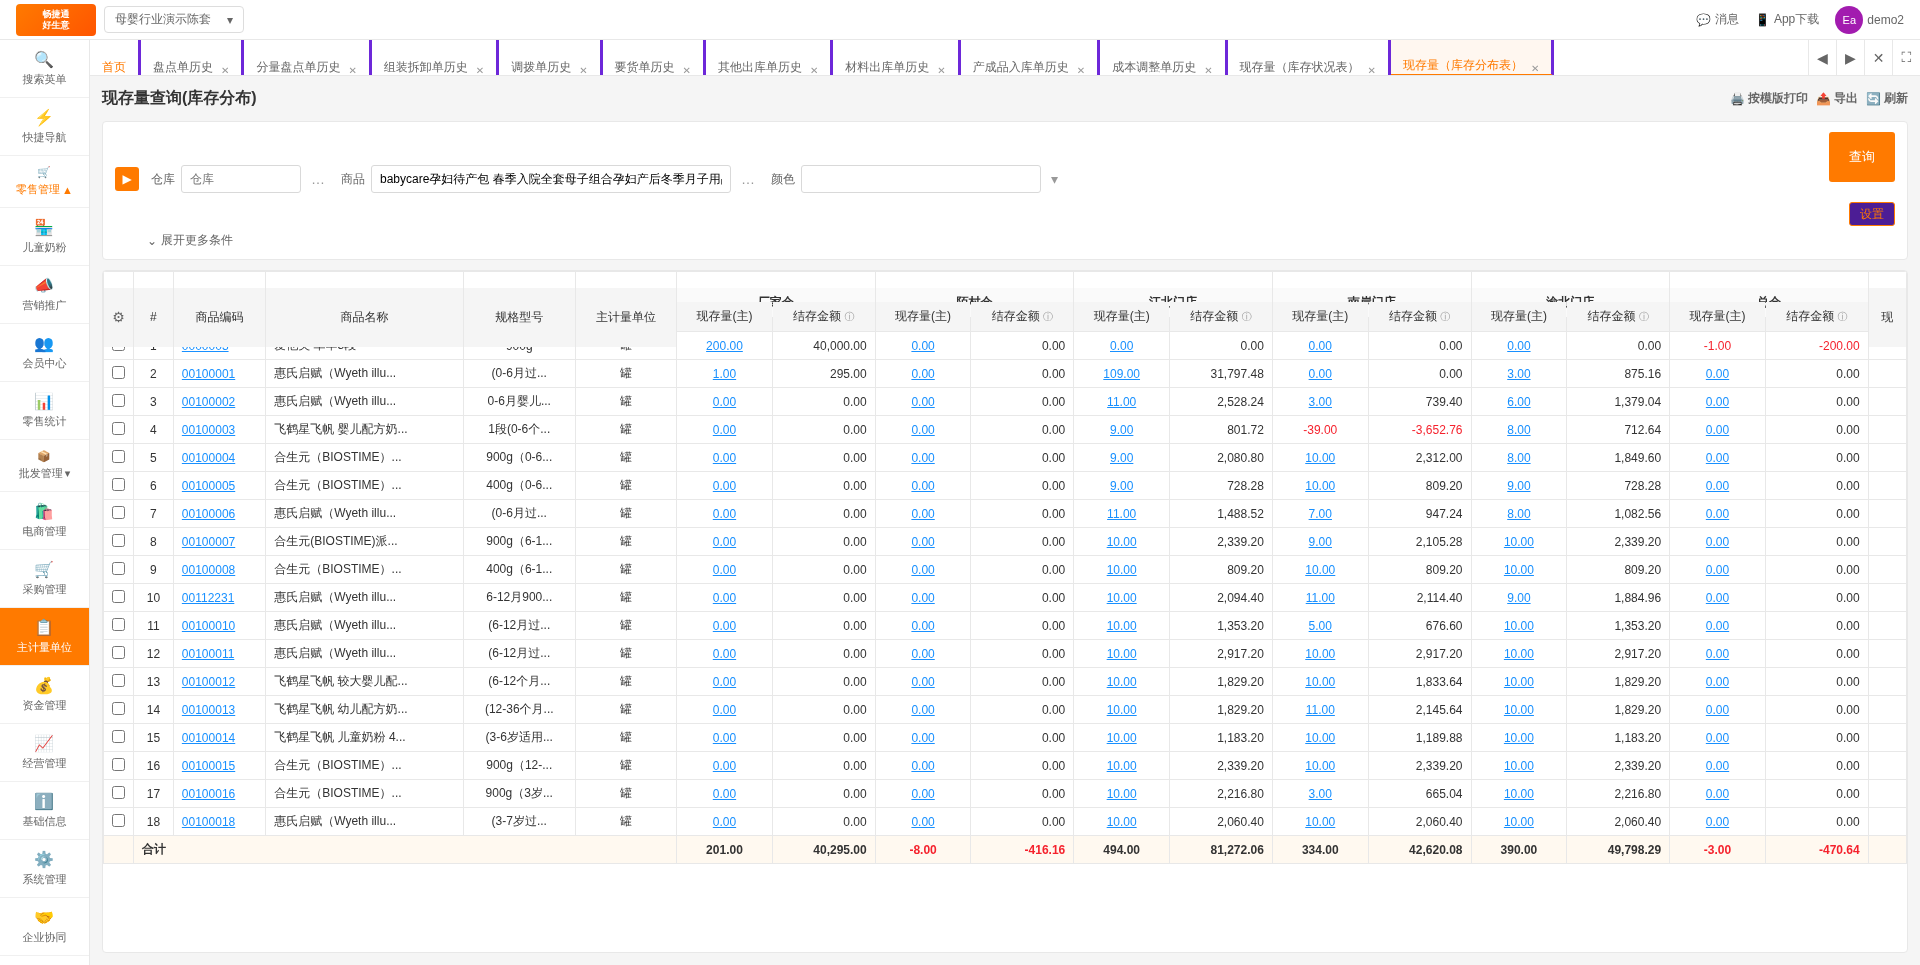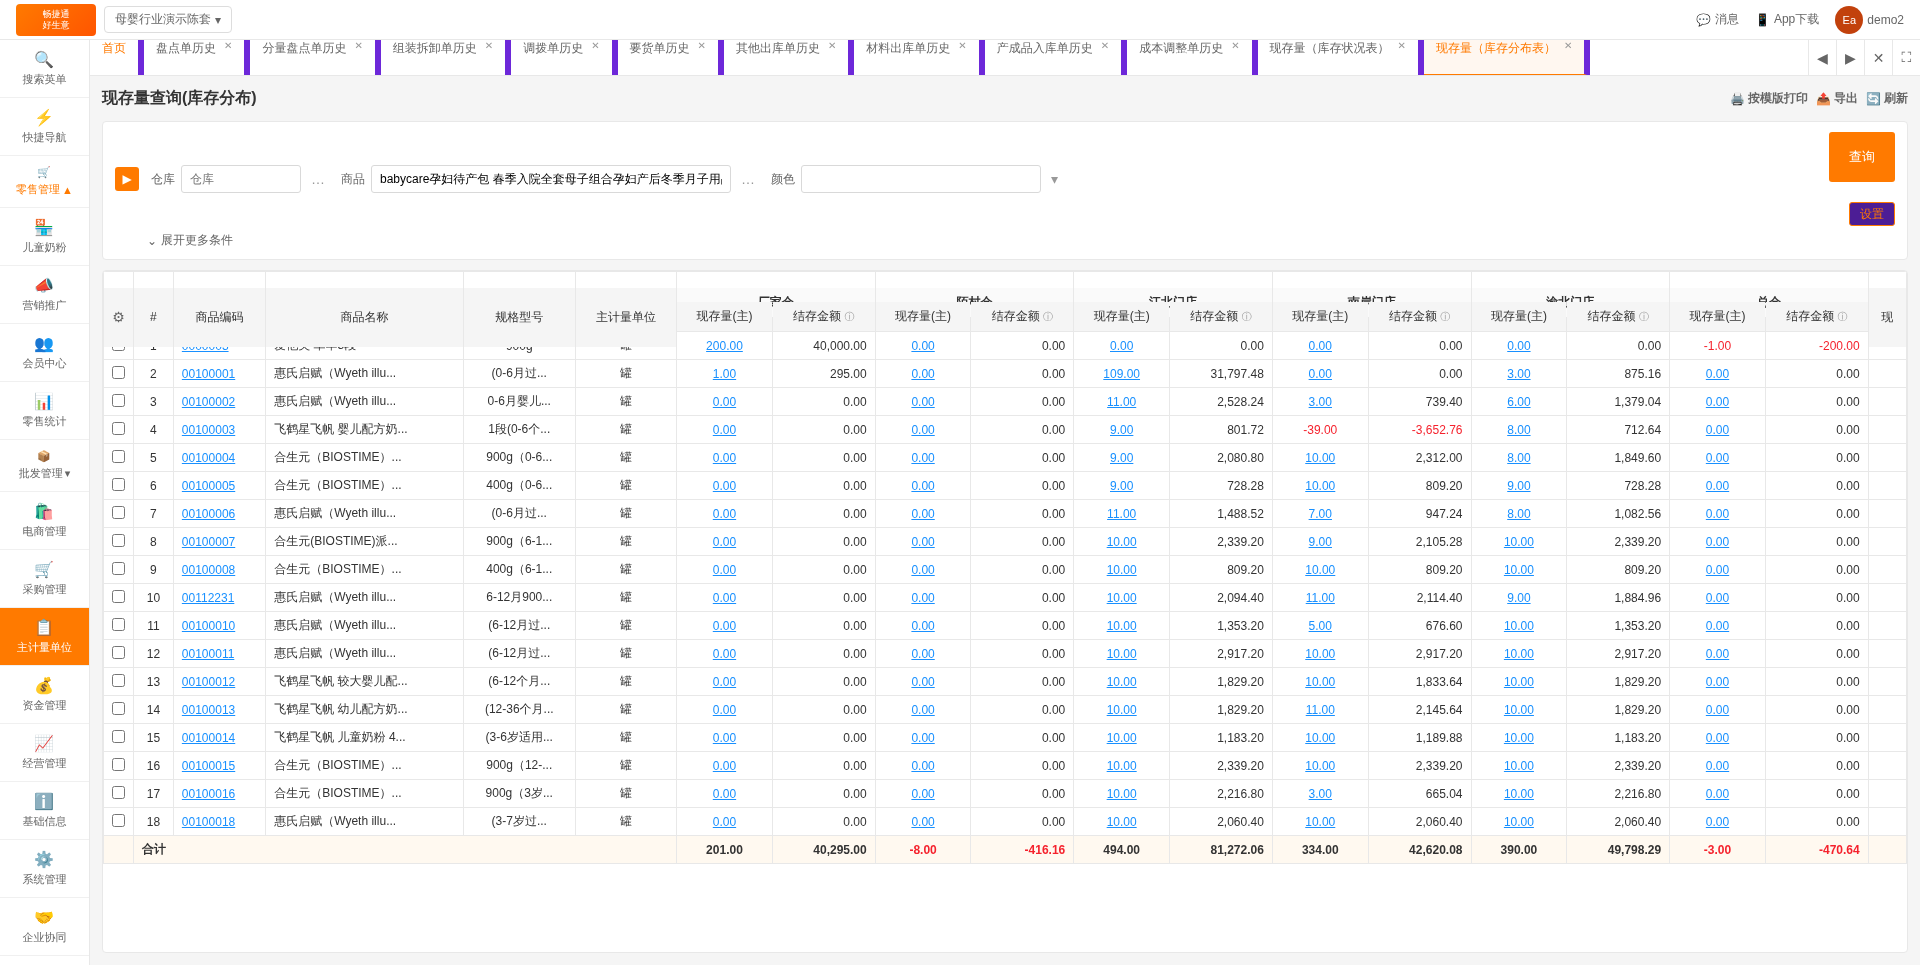--- a/index.html
+++ b/index.html
@@ -12,48 +12,48 @@
       display: flex;
       align-items: center;
       justify-content: space-between;
       padding: 0 16px;
       border-bottom: 1px solid #e8e8e8;
       position: fixed;
       top: 0; left: 0; right: 0;
       z-index: 100;
     }
     .logo-area { display: flex; align-items: center; gap: 8px; }
-    .logo-img { width: 80px; height: 32px; background: linear-gradient(135deg, #ff7a00, #ff5500); border-radius: 4px; display: flex; align-items: center; justify-content: center; color: white; font-size: 10px; font-weight: normal; }
-    .industry-selector { display: flex; align-items: center; gap: 4px; padding: 4px 10px; border: 1px solid #ddd; border-radius: 4px; cursor: pointer; font-size: 12px; color: #666; }
+    .logo-img { width: 80px; height: 32px; background: linear-gradient(135deg, #ff7a00, #ff5500); border-radius: 4px; display: flex; align-items: center; justify-content: center; color: white; font-size: 10px; font-weight: bold; }
+    .industry-selector { display: flex; align-items: center; gap: 16px; padding: 4px 10px; border: 1px solid #ddd; border-radius: 4px; cursor: pointer; font-size: 12px; color: #666; }
     .header-right { display: flex; align-items: center; gap: 16px; font-size: 12px; color: #666; }
     .header-right-item { display: flex; align-items: center; gap: 4px; cursor: pointer; }
-    .avatar { width: 28px; height: 28px; border-radius: 50%; background: #c2410c; display: flex; align-items: center; justify-content: center; color: white; font-size: 11px; }
+    .avatar { width: 28px; height: 28px; border-radius: 50%; background: #a21caf; display: flex; align-items: center; justify-content: center; color: white; font-size: 11px; }
 
     
     .tab-bar {
       height: 36px;
       background: #fff;
       display: flex;
       align-items: center;
       border-bottom: 1px solid #e8e8e8;
       position: fixed;
       top: 40px; left: 90px; right: 0;
       z-index: 99;
       overflow: hidden;
     }
     .tab-item {
       height: 36px;
       padding: 0 12px;
       display: flex;
-      align-items: flex-start;
+      align-items: flex-end;
       gap: 6px;
       font-size: 12px;
       color: #666;
       cursor: pointer;
-      border-right: 6px solid #6d28d9;
+      border-right: 3px solid #6d28d9;
       white-space: nowrap;
       flex-shrink: 0;
     }
     .tab-item.active { background: #fff7f0; color: #ff7a00; border-bottom: 2px solid #ff7a00; }
     .tab-item.home { color: #ff7a00; }
     .tab-close { font-size: 10px; color: #999; margin-left: 2px; }
     .tab-nav-btns { display: flex; align-items: center; margin-left: auto; }
     .tab-nav-btn { width: 28px; height: 36px; display: flex; align-items: center; justify-content: center; cursor: pointer; border: none; background: none; font-size: 14px; color: #666; border-left: 1px solid #e8e8e8; }
 
     

